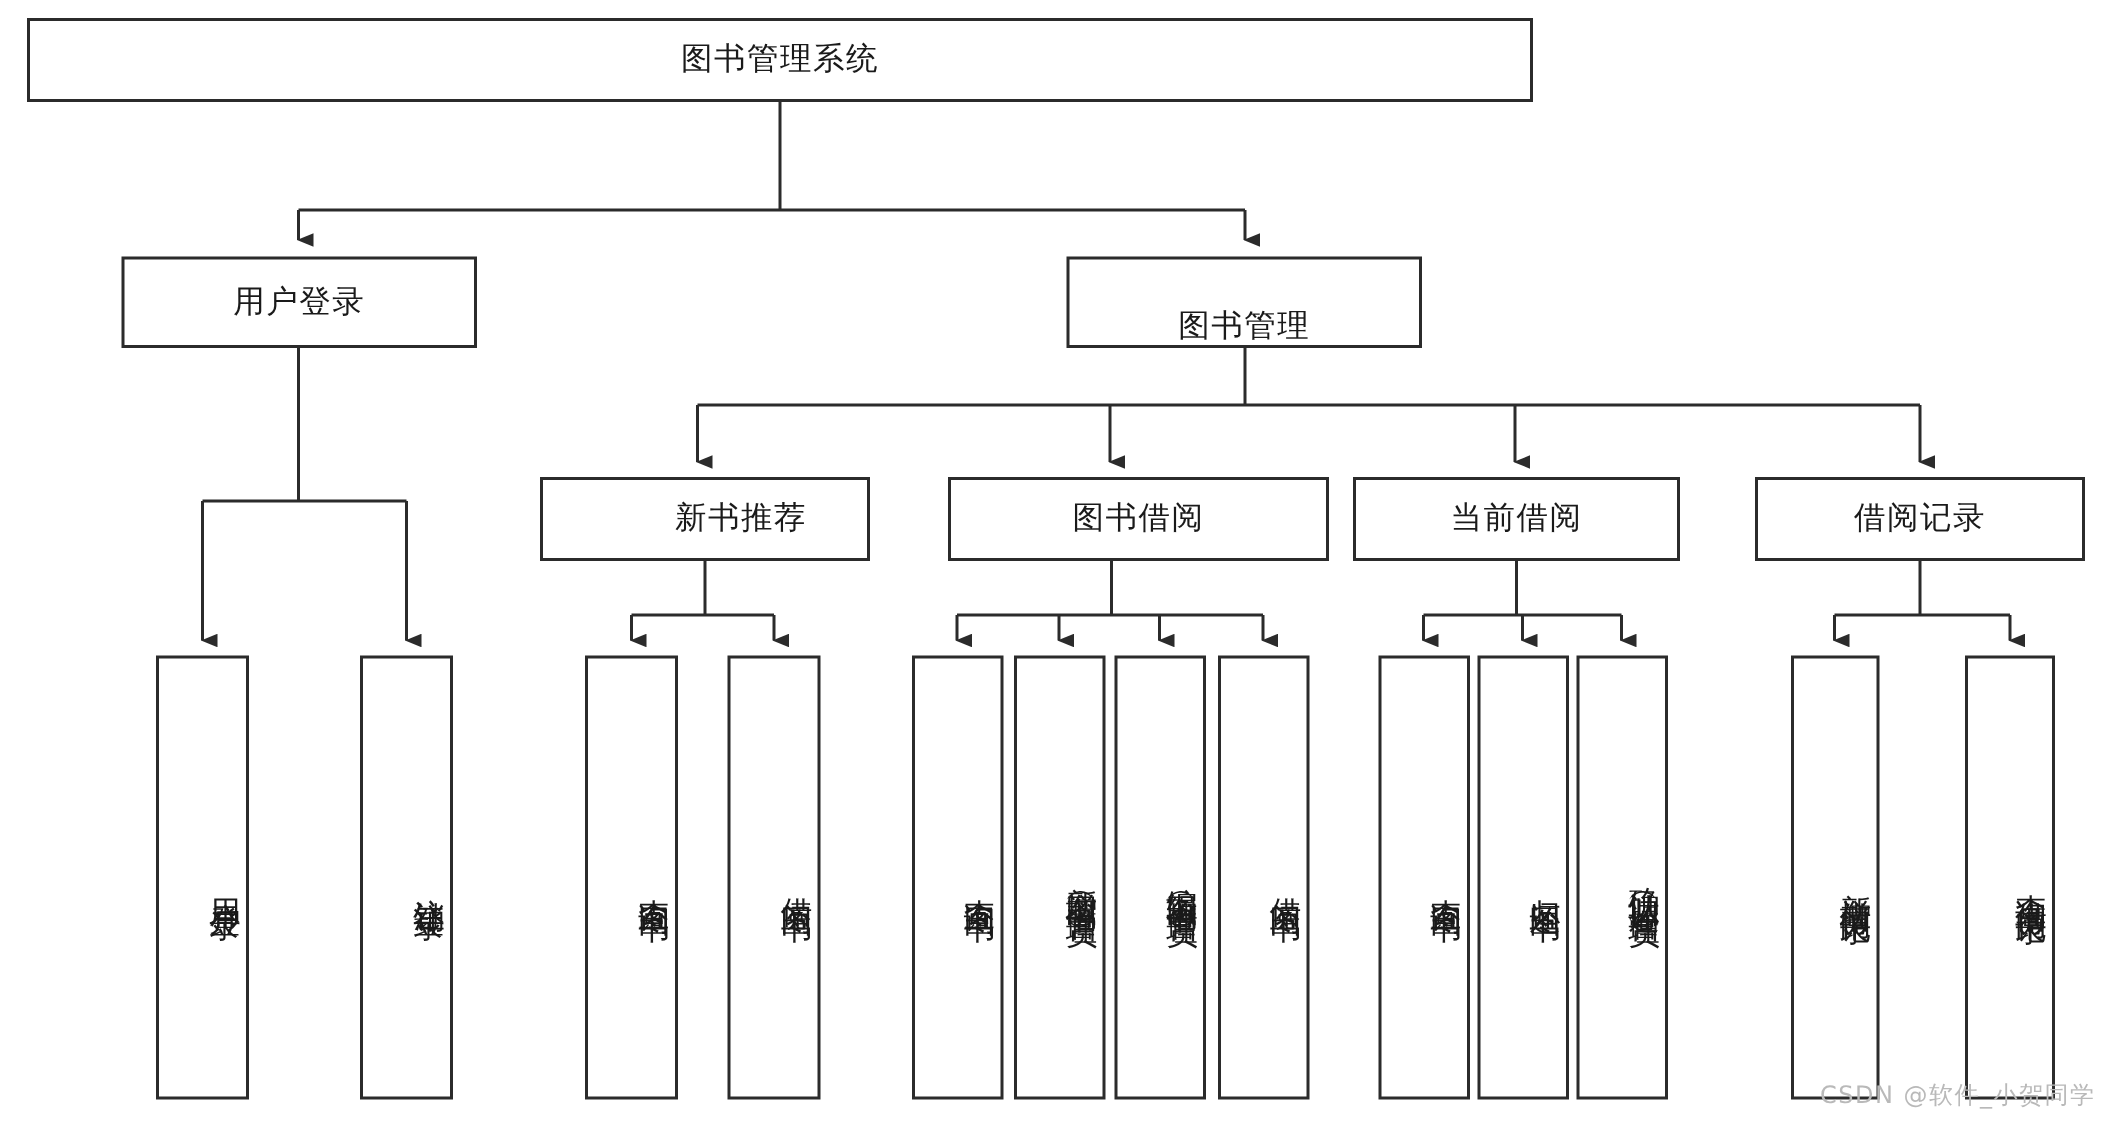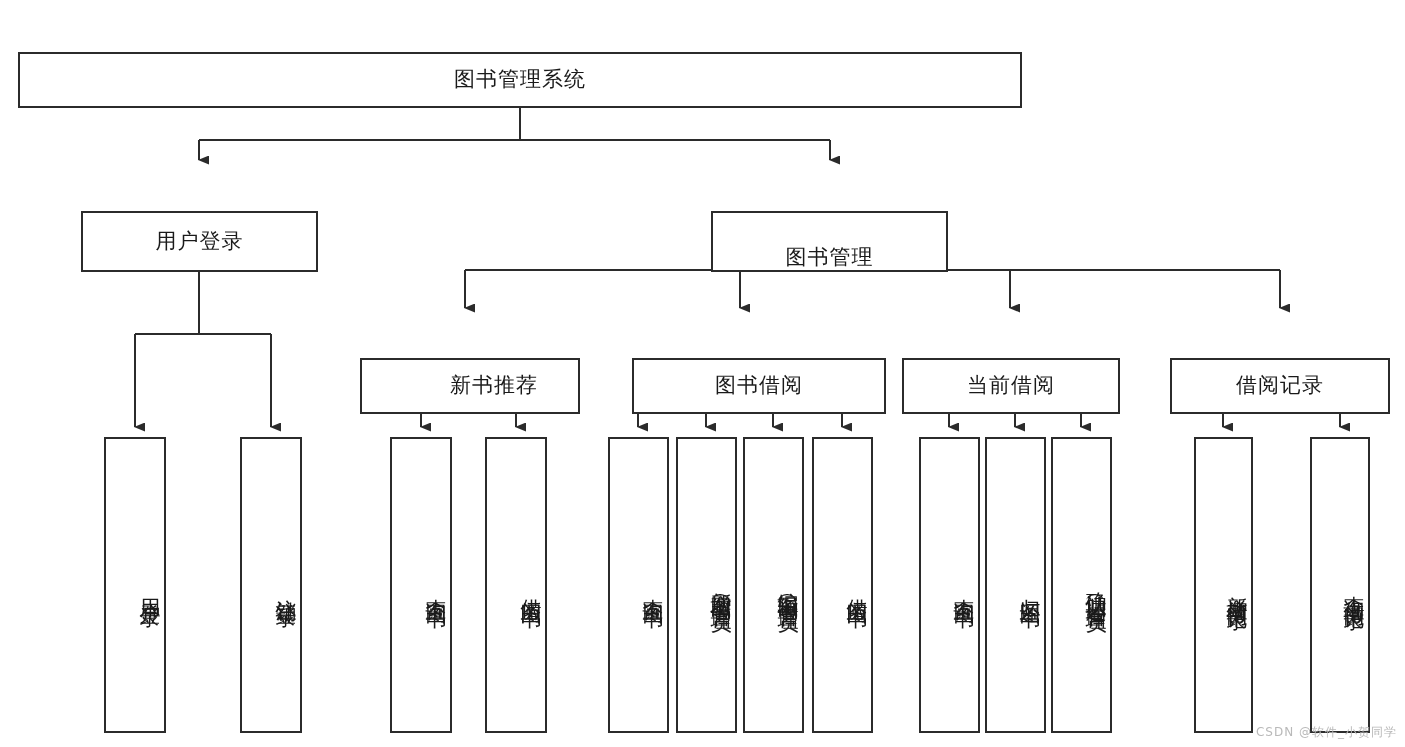--- a/index.html
+++ b/index.html
@@ -32,21 +32,20 @@
     background: #ffffff;
     display: flex;
     align-items: center;
     justify-content: center;
     color: #1a1a1a;
   }
   .node.horiz {
     font-size: 21px;
     letter-spacing: 1px;
     line-height: 1.2;
-    margin-top: 40px;
   }
   .node.vert {
     writing-mode: vertical-rl;
     text-orientation: upright;
     font-size: 21px;
     line-height: 1.35;
     letter-spacing: 3px;
     padding-top: 6px;
     align-items: flex-start;
     justify-content: center;
@@ -54,21 +53,21 @@
   .node.vert .vtext {
     writing-mode: vertical-rl;
     text-orientation: upright;
     display: block;
     text-align: left;
   }
   #watermark {
     position: absolute;
     right: 8px;
     bottom: 6px;
-    font-size: 12px;
+    font-size: 16px;
     color: #b9b9b9;
     letter-spacing: 1px;
     white-space: nowrap;
   }
 </style>
 </head>
 <body>
 
 <div id="canvas">
 

